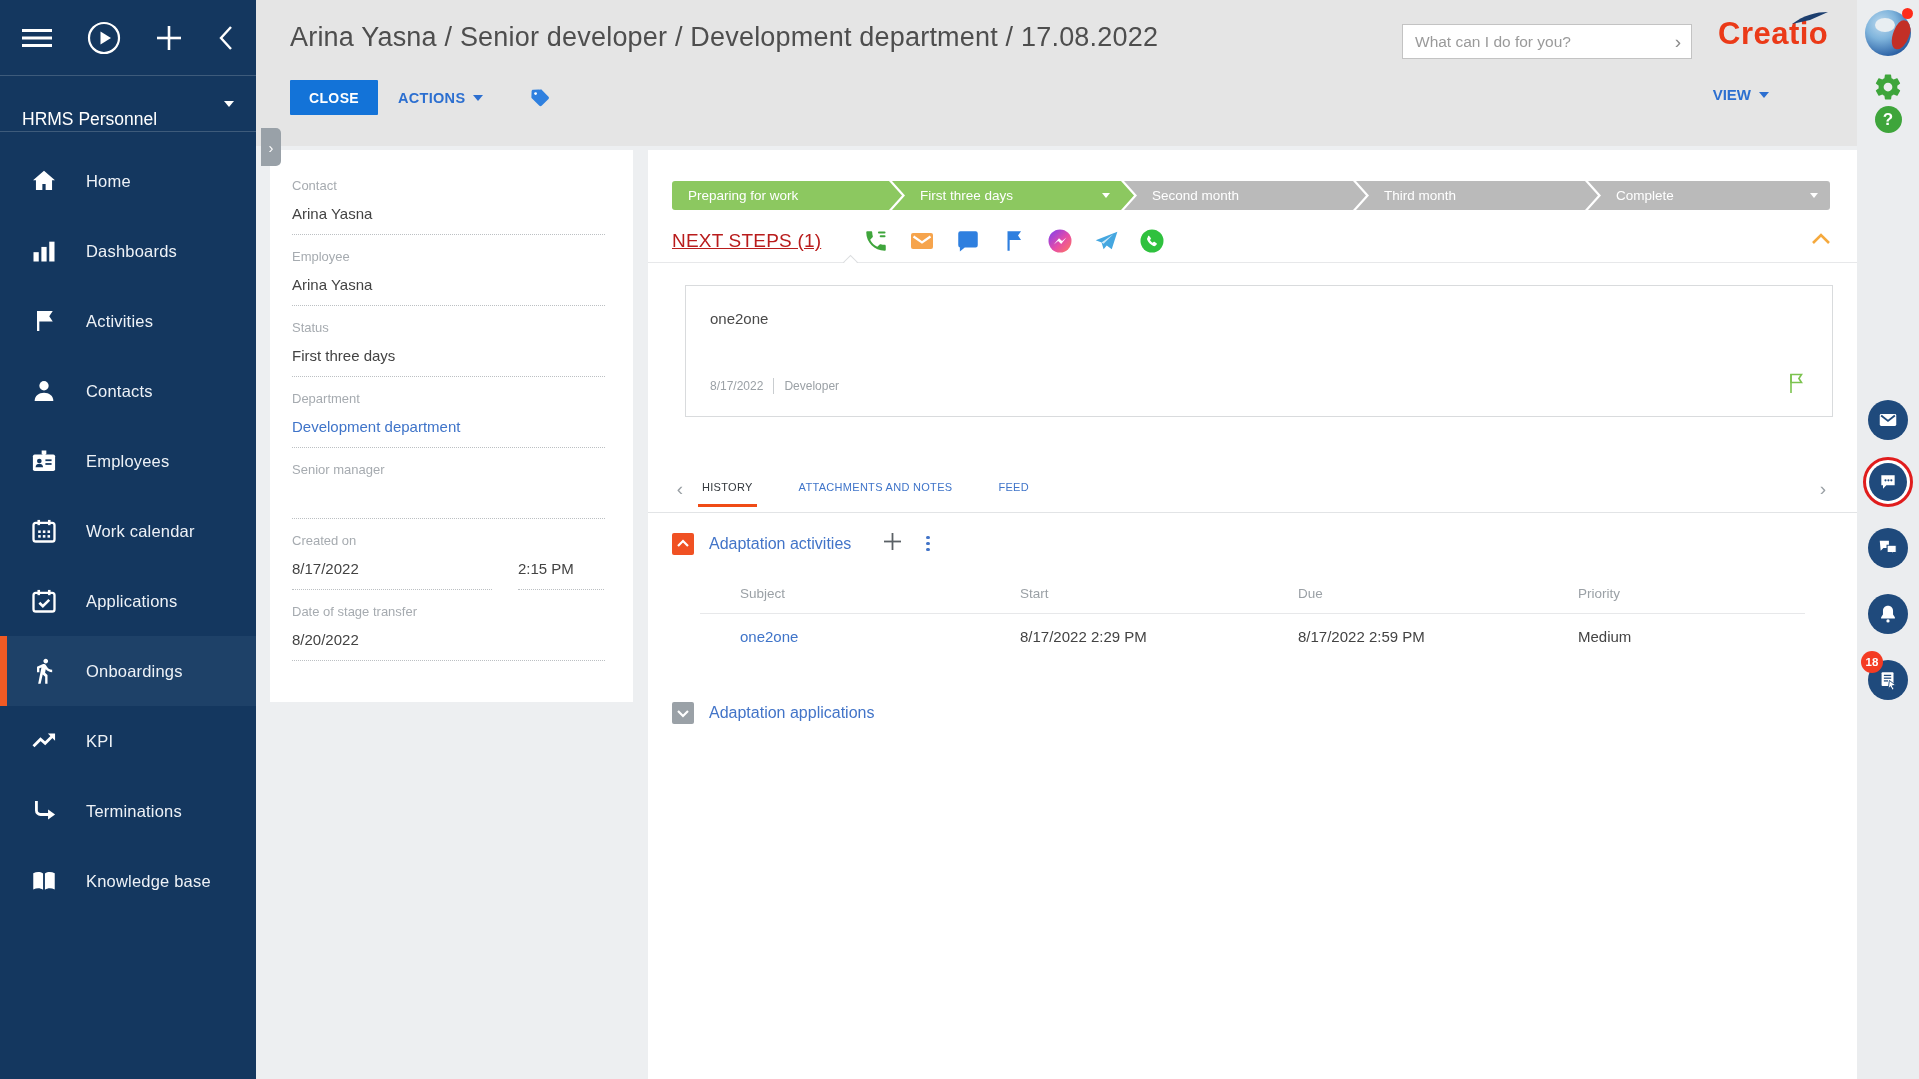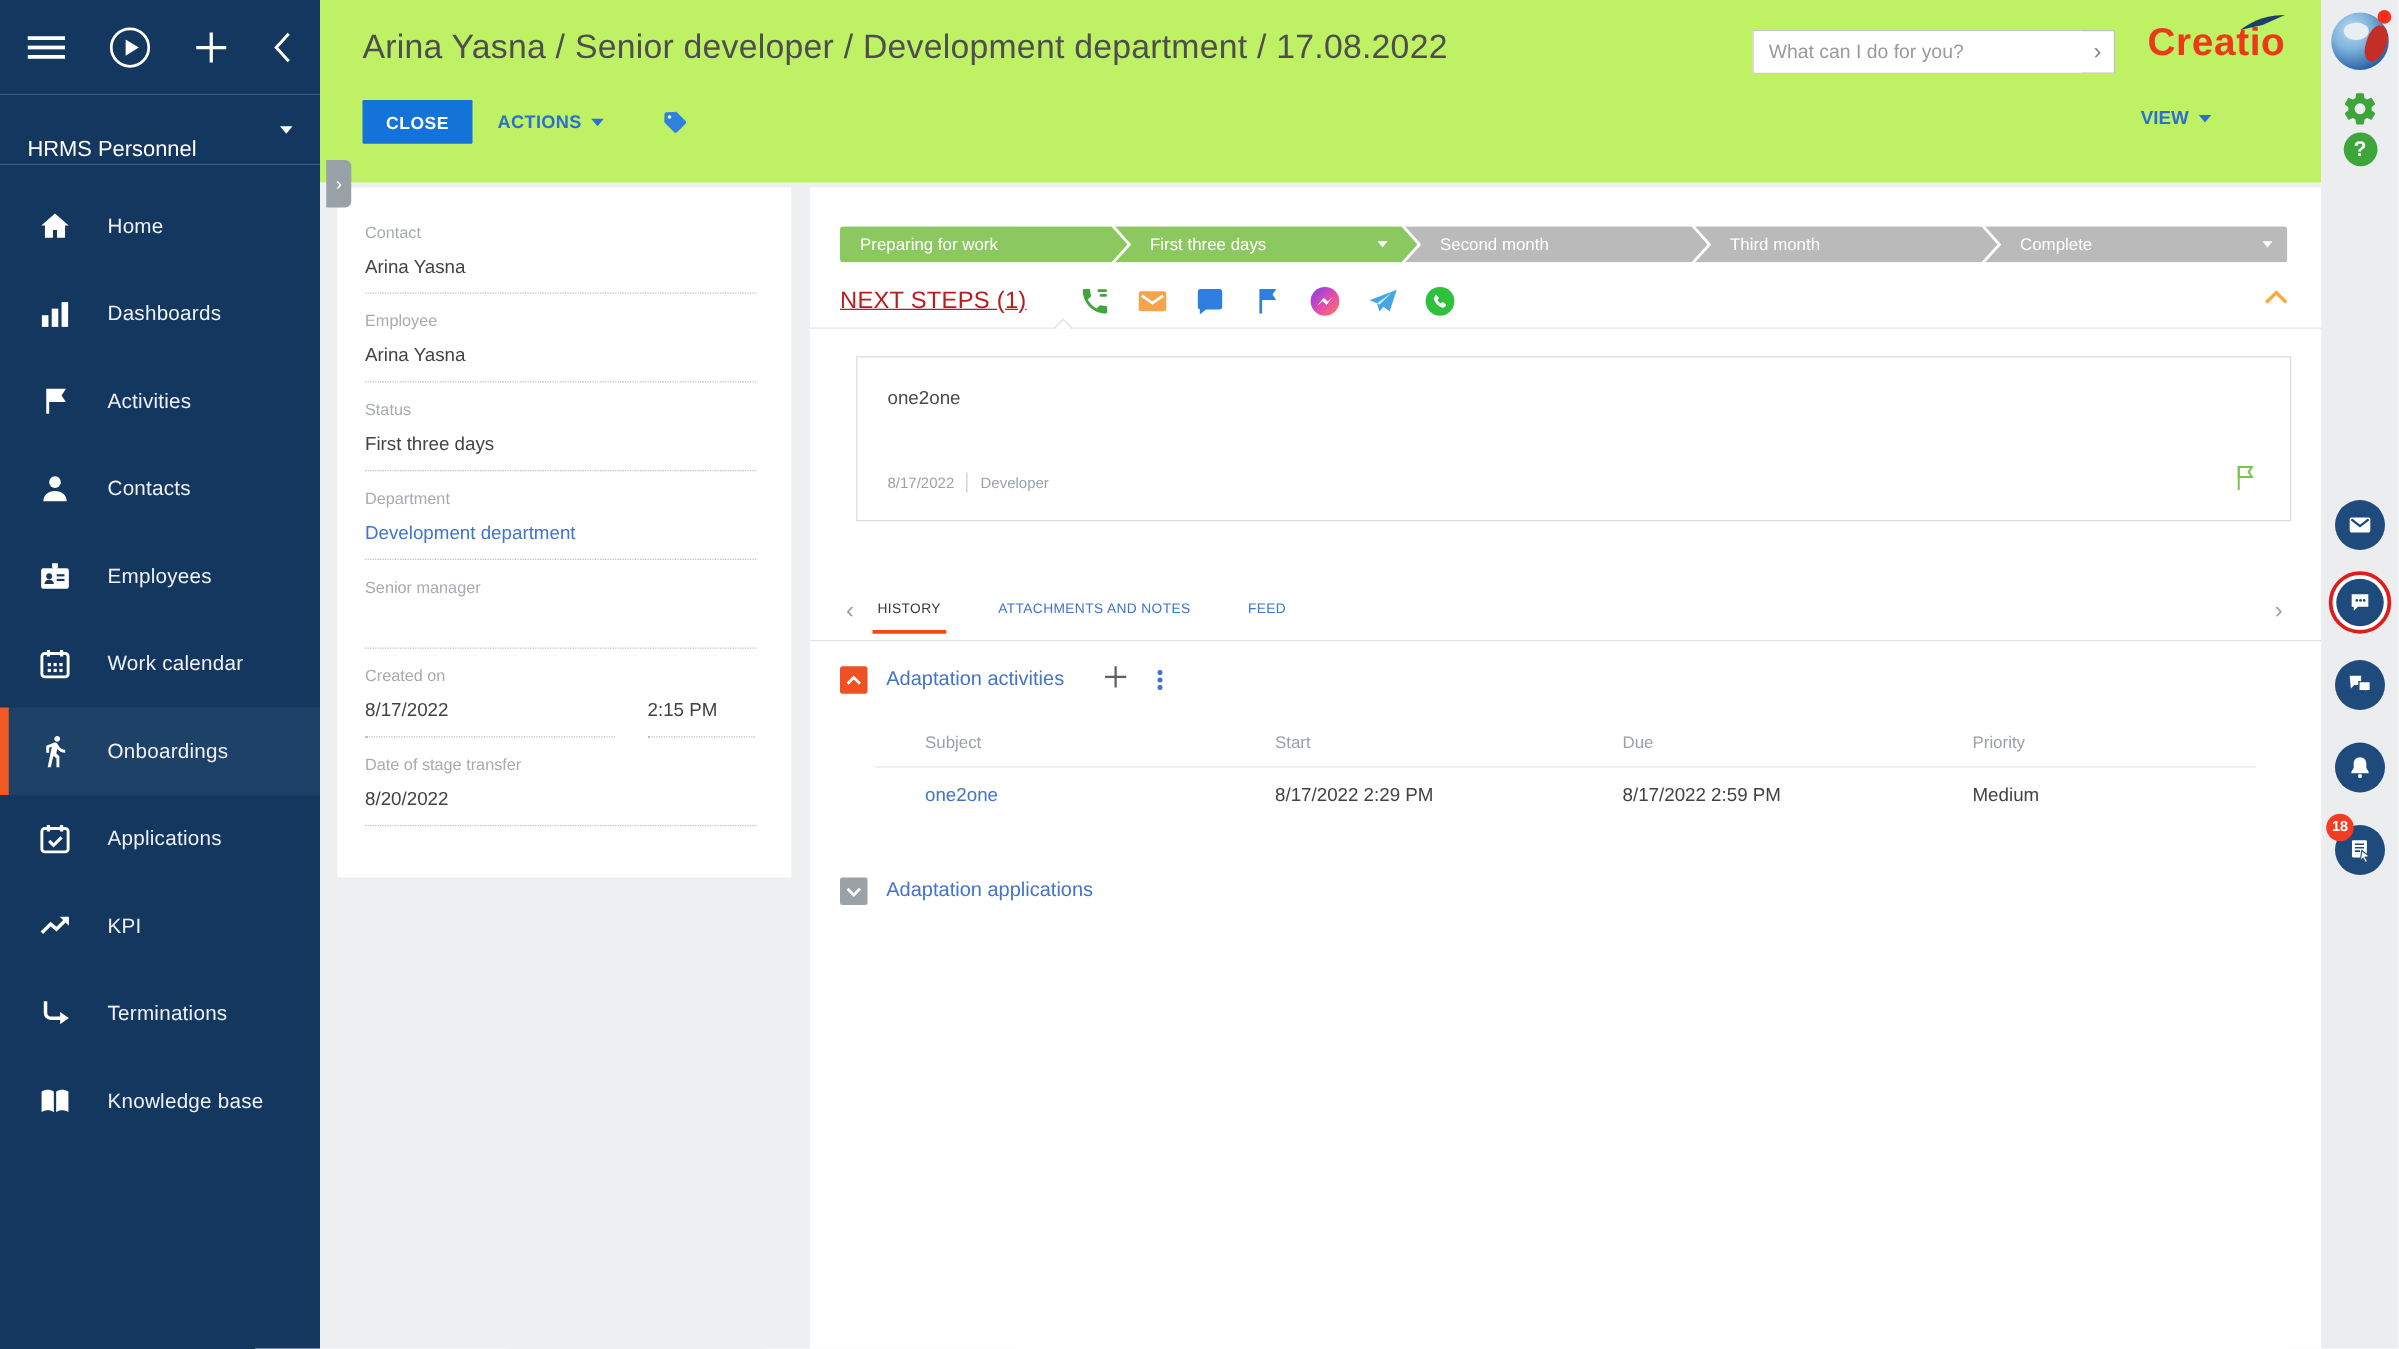--- a/index.html
+++ b/index.html
@@ -15,21 +15,21 @@
   .workplace .wp-label { font-size:17.5px; color:#fff;margin-top:32px; }
   .caret-down { width:0; height:0; border-left:5.5px solid transparent; border-right:5.5px solid transparent; border-top:6px solid currentColor; display:inline-block; }
   .nav { padding-top:14px; }
   .nav-item { position:relative; height:70px; display:flex; align-items:center; padding-left:28px; cursor:pointer; }
   .nav-item .nav-ico { width:32px; display:flex; justify-content:center; margin-right:26px; }
   .nav-item .nav-label { font-size:16.5px; color:#eef2f7; letter-spacing:.2px; }
   .nav-item.active { background:#1e4168; }
   .nav-item.active::before { content:""; position:absolute; left:0; top:0; width:7px; height:100%; background:#f15a24; }
 
   
-  .main-header { position:absolute; left:256px; top:0; width:1601px; height:146px; background:#bef264; z-index:1; }
+  .main-header { position:absolute; left:256px; top:0; width:1601px; height:146px; background:#e5e5e5; z-index:1; }
   .page-title { position:absolute; left:34px; top:22px; font-size:27px; font-weight:300; color:#4e4e4e; letter-spacing:.2px; white-space:nowrap; }
   .search-box { position:absolute; left:1146px; top:24px; width:290px; height:35px; border:1px solid #c3c3c3; background:#fff; display:flex; align-items:center; }
   .search-box input { border:none; outline:none; flex:1; height:100%; padding:0 4px 0 12px; font-size:15.5px; color:#555; font-family:"Liberation Sans", sans-serif; }
   .search-box input::placeholder { color:#9a9a9a; }
   .search-go { width:26px; font-size:19px; color:#8a8a8a; cursor:pointer; text-align:center; line-height:33px; }
   .logo { position:absolute; left:1462px; top:16px; width:130px; cursor:default; }
   .logo .logo-text { font-size:31px; font-weight:600; color:#eb3a18; letter-spacing:.5px; }
   .logo svg { position:absolute; left:72px; top:-5px; }
   .btn-close { position:absolute; left:34px; top:80px; width:88px; height:35px; background:#1373d8; color:#fff; border:none; font-size:14px; font-weight:700; letter-spacing:.4px; cursor:pointer; border-radius:1px; font-family:"Liberation Sans", sans-serif; }
   .btn-actions { position:absolute; left:142px; top:80px; height:35px; display:flex; align-items:center; gap:8px; color:#2c6fd0; font-size:14.5px; font-weight:700; letter-spacing:.3px; cursor:pointer; background:none; border:none; font-family:"Liberation Sans", sans-serif; }
@@ -226,38 +226,38 @@
                 <rect x="11" y="11.5" width="2.2" height="2.2"></rect>
                 <rect x="15" y="11.5" width="2.2" height="2.2"></rect>
                 <rect x="7" y="15.5" width="2.2" height="2.2"></rect>
                 <rect x="11" y="15.5" width="2.2" height="2.2"></rect>
                 <rect x="15" y="15.5" width="2.2" height="2.2"></rect>
               </g>
             </svg>
           </span>
         <span class="nav-label">Work calendar</span>
       </div>
-      <div class="nav-item active">
-        <span class="nav-ico">
-            <svg width="28" height="28" viewBox="0 0 24 24">
-              <path d="M13.5 5.5c1.1 0 2-.9 2-2s-.9-2-2-2-2 .9-2 2 .9 2 2 2zM9.8 8.9 7 23h2.1l1.8-8 2.1 2v6h2v-7.5l-2.1-2 .6-3C14.8 12 16.8 13 19 13v-2c-1.9 0-3.5-1-4.3-2.4l-1-1.6c-.4-.6-1-1-1.7-1-.3 0-.5.1-.8.1L6 8.3V13h2V9.6z" fill="#fff"></path>
-            </svg>
-          </span>
-        <span class="nav-label">Onboardings</span>
-      </div>
       <div class="nav-item">
         <span class="nav-ico">
             <svg width="28" height="28" viewBox="0 0 24 24">
               <rect x="3" y="5" width="18" height="16" rx="2" fill="none" stroke="#fff" stroke-width="2"></rect>
               <line x1="7.5" y1="2.5" x2="7.5" y2="7" stroke="#fff" stroke-width="2.2"></line>
               <line x1="16.5" y1="2.5" x2="16.5" y2="7" stroke="#fff" stroke-width="2.2"></line>
               <polyline points="8,13.5 11,16.5 16.5,11" fill="none" stroke="#fff" stroke-width="2.2"></polyline>
             </svg>
           </span>
         <span class="nav-label">Applications</span>
+      </div>
+      <div class="nav-item active">
+        <span class="nav-ico">
+            <svg width="28" height="28" viewBox="0 0 24 24">
+              <path d="M13.5 5.5c1.1 0 2-.9 2-2s-.9-2-2-2-2 .9-2 2 .9 2 2 2zM9.8 8.9 7 23h2.1l1.8-8 2.1 2v6h2v-7.5l-2.1-2 .6-3C14.8 12 16.8 13 19 13v-2c-1.9 0-3.5-1-4.3-2.4l-1-1.6c-.4-.6-1-1-1.7-1-.3 0-.5.1-.8.1L6 8.3V13h2V9.6z" fill="#fff"></path>
+            </svg>
+          </span>
+        <span class="nav-label">Onboardings</span>
       </div>
       <div class="nav-item">
         <span class="nav-ico">
             <svg width="28" height="28" viewBox="0 0 24 24">
               <polyline points="3,16.5 9,10.5 13,14 19.5,7.5" fill="none" stroke="#fff" stroke-width="2.4"></polyline>
               <path d="M21.5 5.5v6.2l-6.2-6.2z" fill="#fff"></path>
             </svg>
           </span>
         <span class="nav-label">KPI</span>
       </div>

